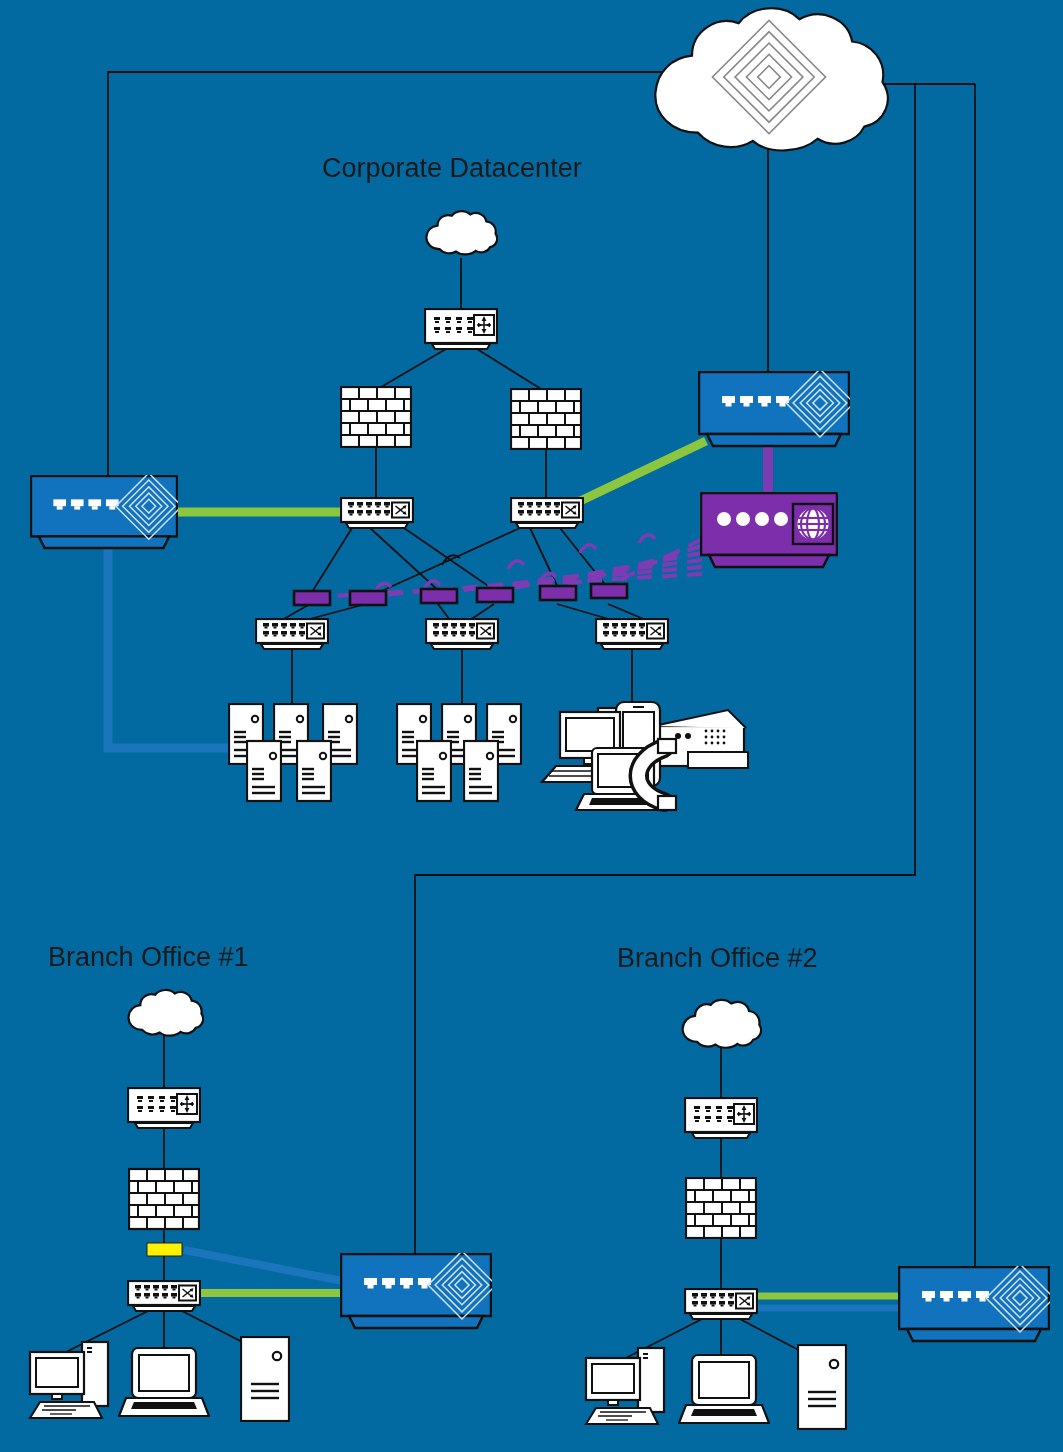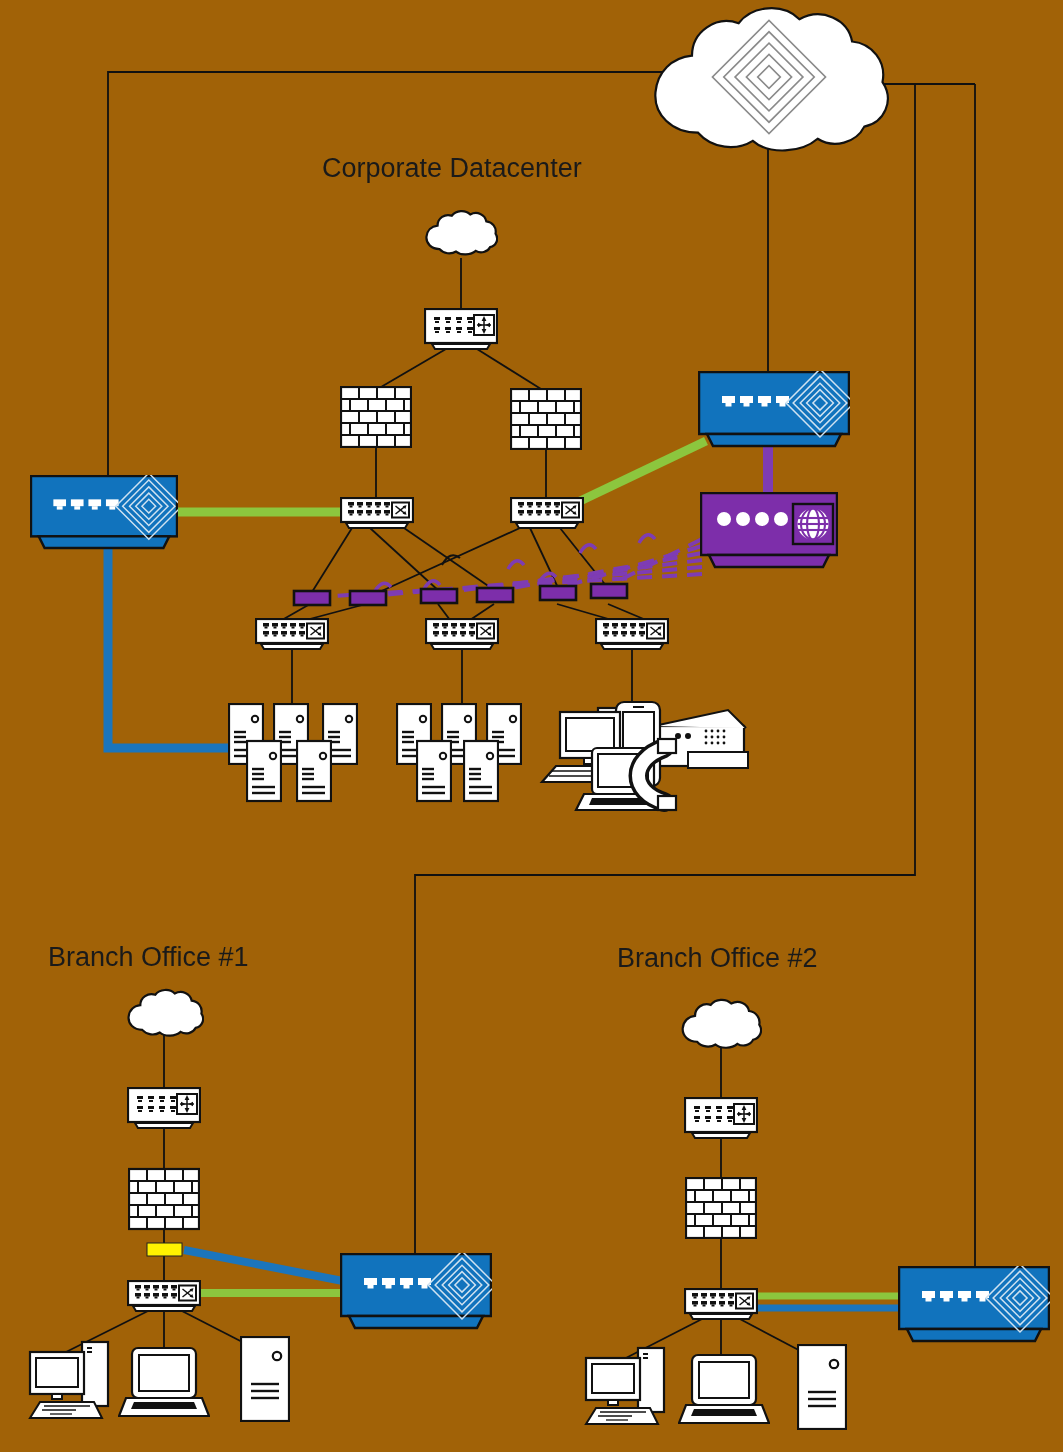--- a/index.html
+++ b/index.html
@@ -1,16 +1,16 @@
 <!DOCTYPE html>
 <html style="--appliance_blue: #1173BD; --appliance_purple: #7D2EAA; --link_green: #8CC63E; --link_blue: #1B75BC; --link_purple: #7E3CB3; --highlight_yellow: #FFF200; --outline: #111111; --text: #1A1A1A; --logo_gray: #8A8A8A;"><head>
 <meta charset="utf-8">
 <style>
   html,body{margin:0;padding:0;background:#ffffff;}
-  .canvas{position:relative;width:1063px;height:1452px;background:#a16207;overflow:hidden;
+  .canvas{position:relative;width:1063px;height:1452px;background:#0369a1;overflow:hidden;
           font-family:"Liberation Sans", sans-serif;}
   svg{display:block}
   .title{font-family:"Liberation Sans", sans-serif;font-size:27px;font-weight:500;fill:var(--text);}
   .ln{stroke:var(--outline);stroke-width:1.8;fill:none;}
   .dev{fill:#ffffff;stroke:var(--outline);stroke-width:2.2;}
   .devthin{fill:#ffffff;stroke:var(--outline);stroke-width:2;}
   .blk{fill:var(--outline);}
   .glink{stroke:var(--link_green);fill:none;}
   .blink{stroke:var(--link_blue);fill:none;}
   .plink{stroke:var(--link_purple);fill:none;}

